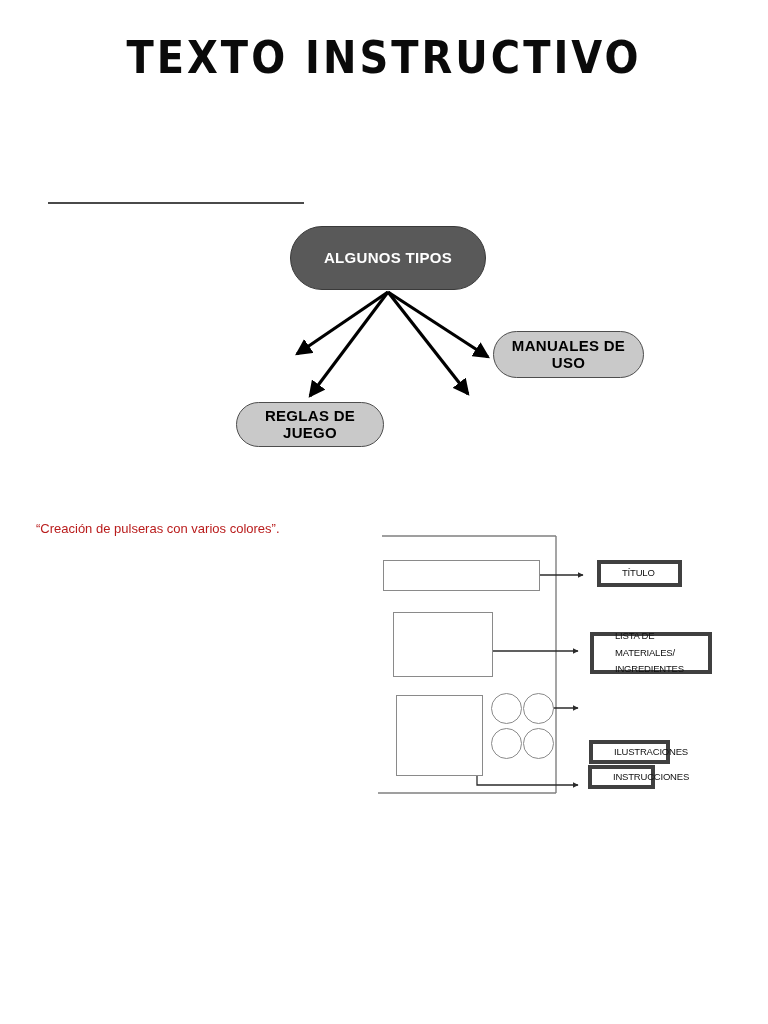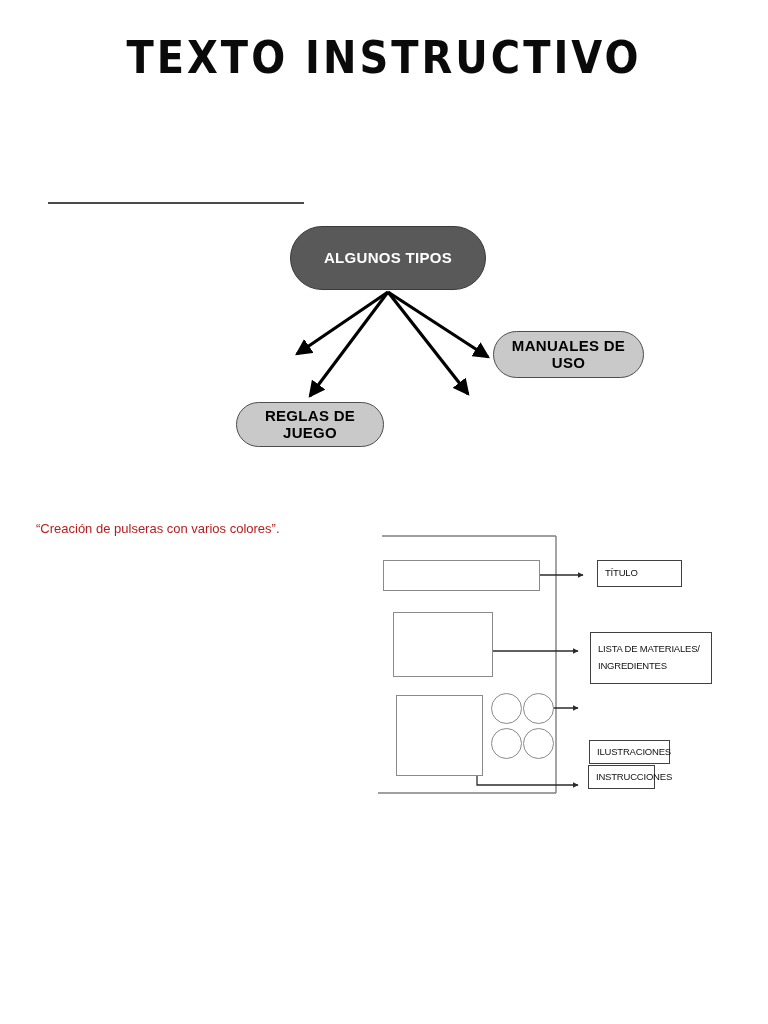--- a/index.html
+++ b/index.html
@@ -121,34 +121,34 @@
   }
   #mock-circle-1 { left: 491px; top: 693px; width: 31px; height: 31px; }
   #mock-circle-2 { left: 523px; top: 693px; width: 31px; height: 31px; }
   #mock-circle-3 { left: 491px; top: 728px; width: 31px; height: 31px; }
   #mock-circle-4 { left: 523px; top: 728px; width: 31px; height: 31px; }
 
   
   .callout {
     position: absolute;
     box-sizing: border-box;
-    border: 1px solid #404040;
+    border: 4px solid #404040;
     background: #ffffff;
     font-family: "Liberation Sans", sans-serif;
     font-size: 9.5px;
     color: #111111;
     letter-spacing: -0.2px;
     display: flex;
     flex-direction: column;
     justify-content: center;
-    padding: 0 7px;
+    padding: 0 21px;
     line-height: 1.75;
   }
   #callout-titulo      { left: 597px; top: 560px; width: 85px;  height: 27px; }
-  #callout-materiales  { left: 590px; top: 632px; width: 122px; height: 52px; }
+  #callout-materiales  { left: 590px; top: 632px; width: 122px; height: 42px; }
   #callout-ilustra     { left: 589px; top: 696px; width: 81px;  height: 24px; margin-top: 44px; }
   #callout-instruc     { left: 588px; top: 765px; width: 67px;  height: 24px; }
 </style>
 </head>
 <body>
 
 <div class="page">
 
   <div class="doc-title">TEXTO INSTRUCTIVO</div>
 

